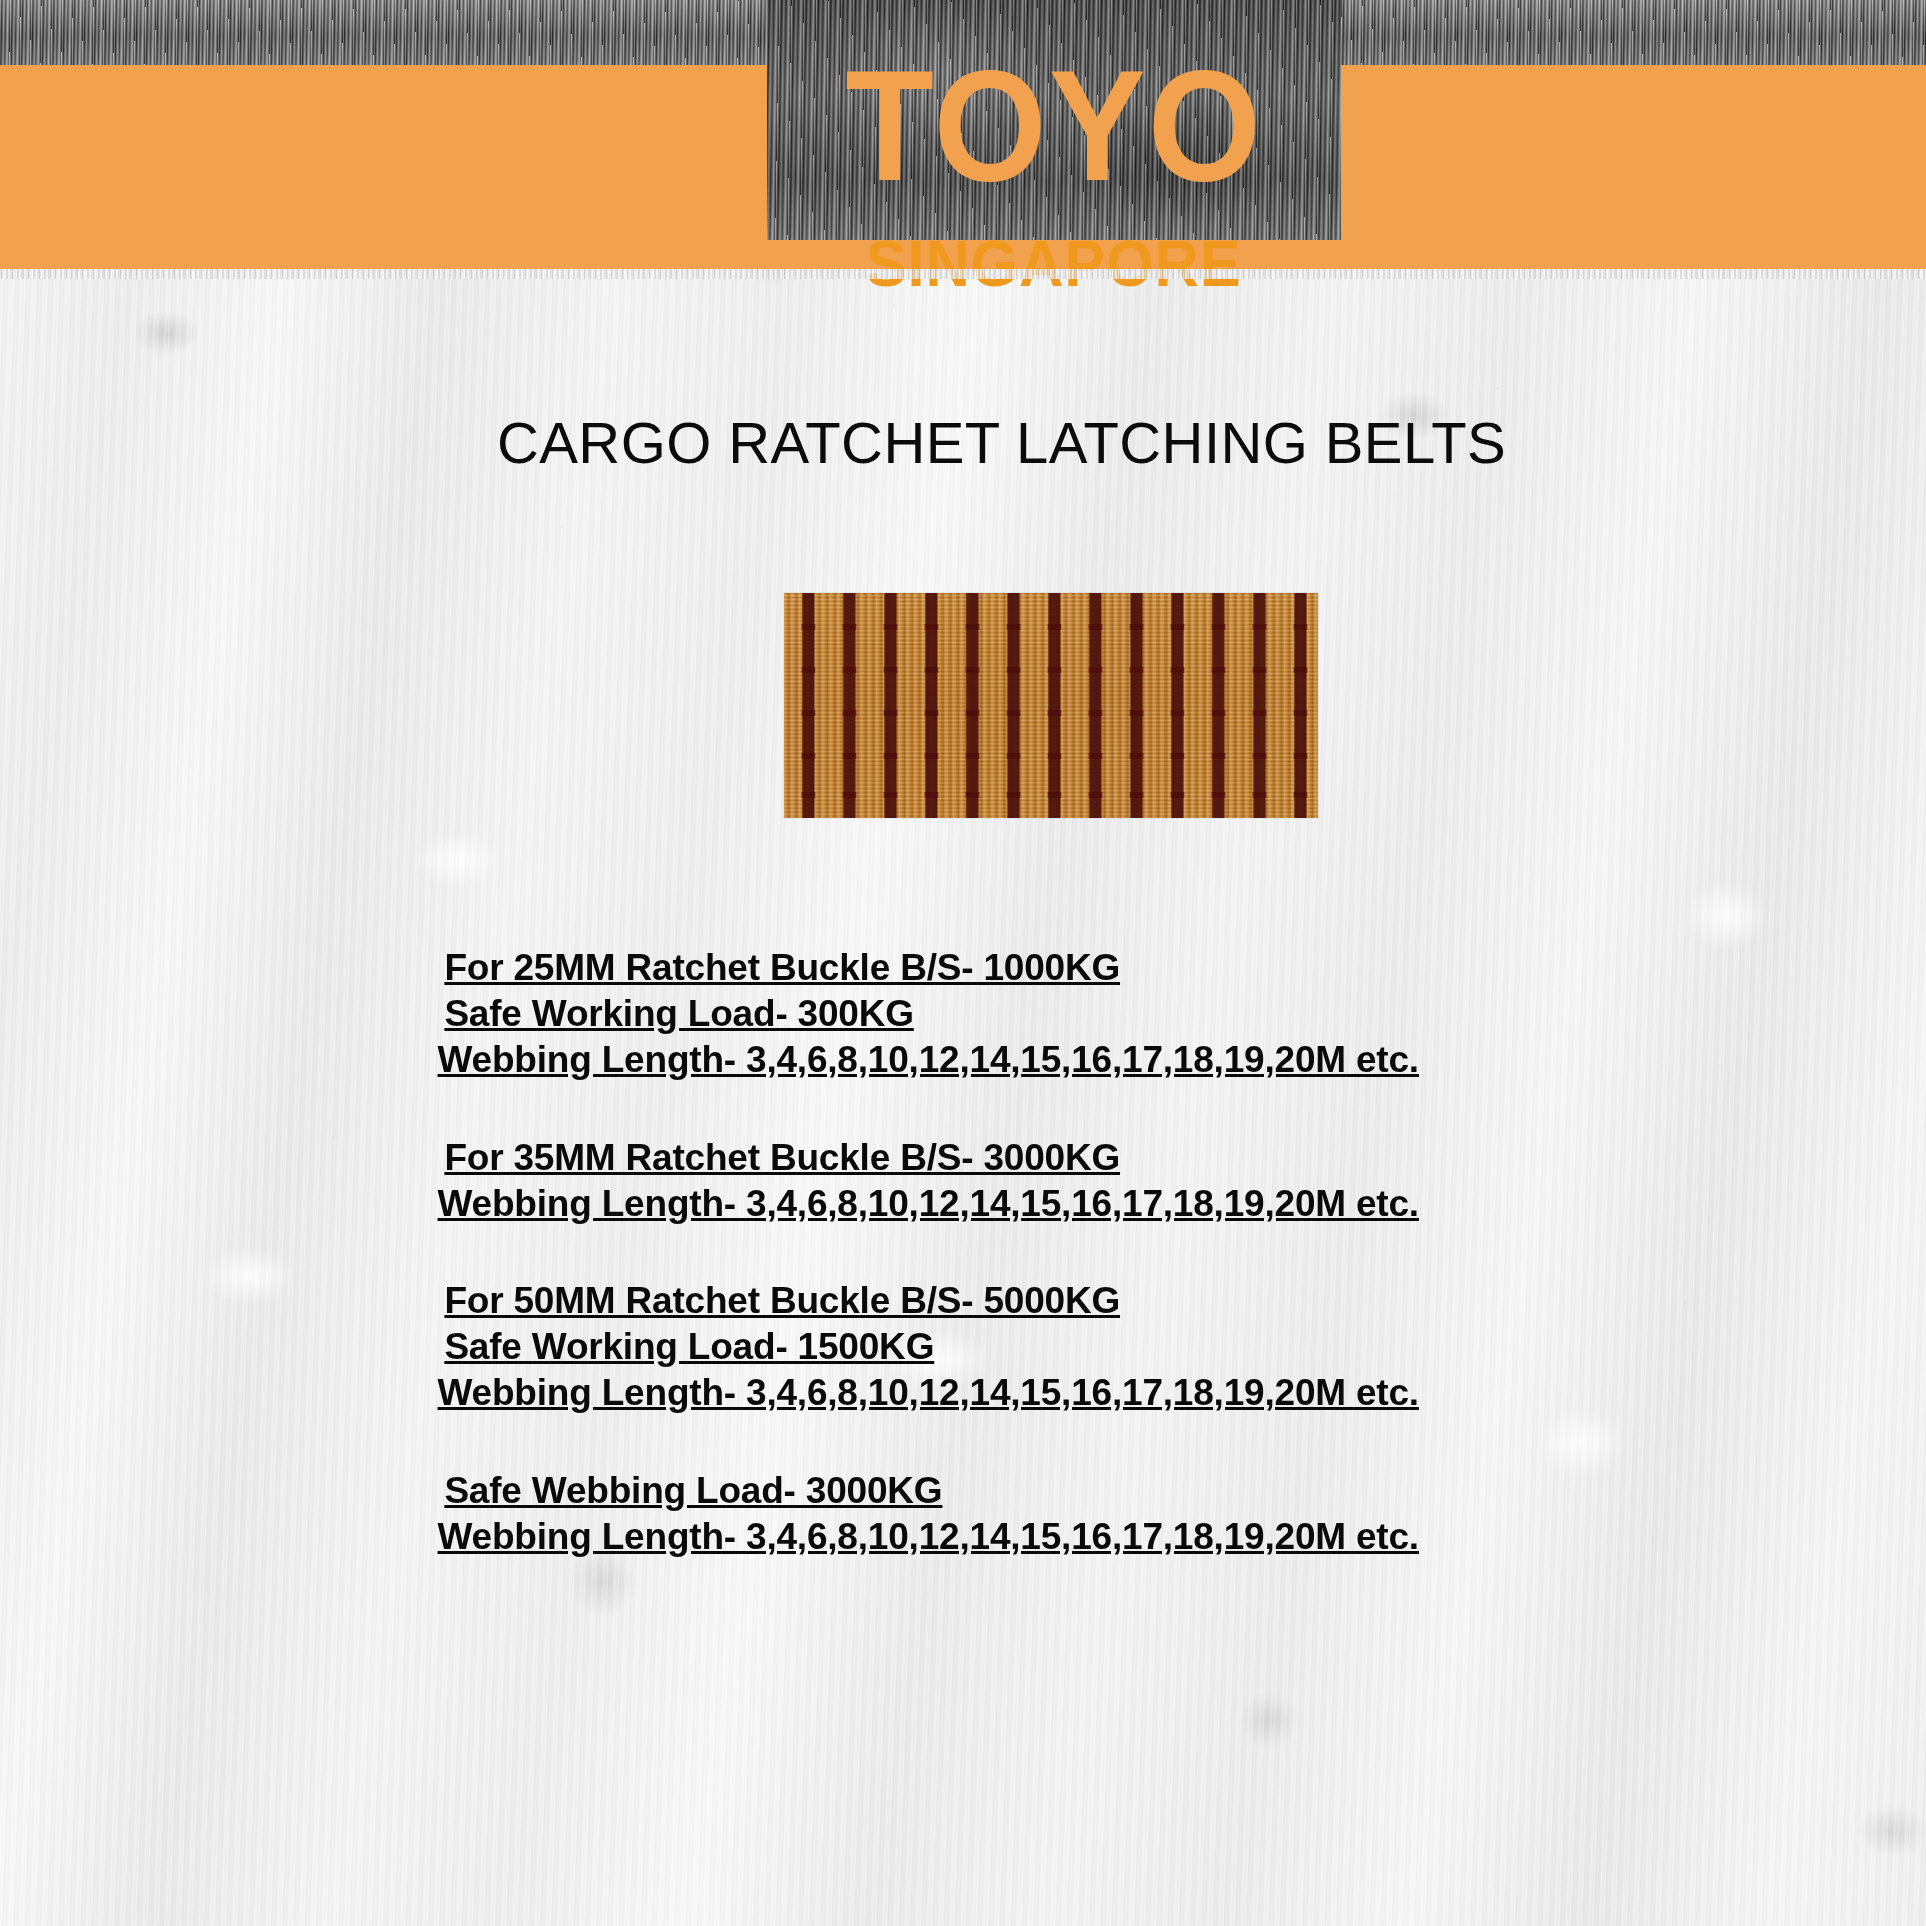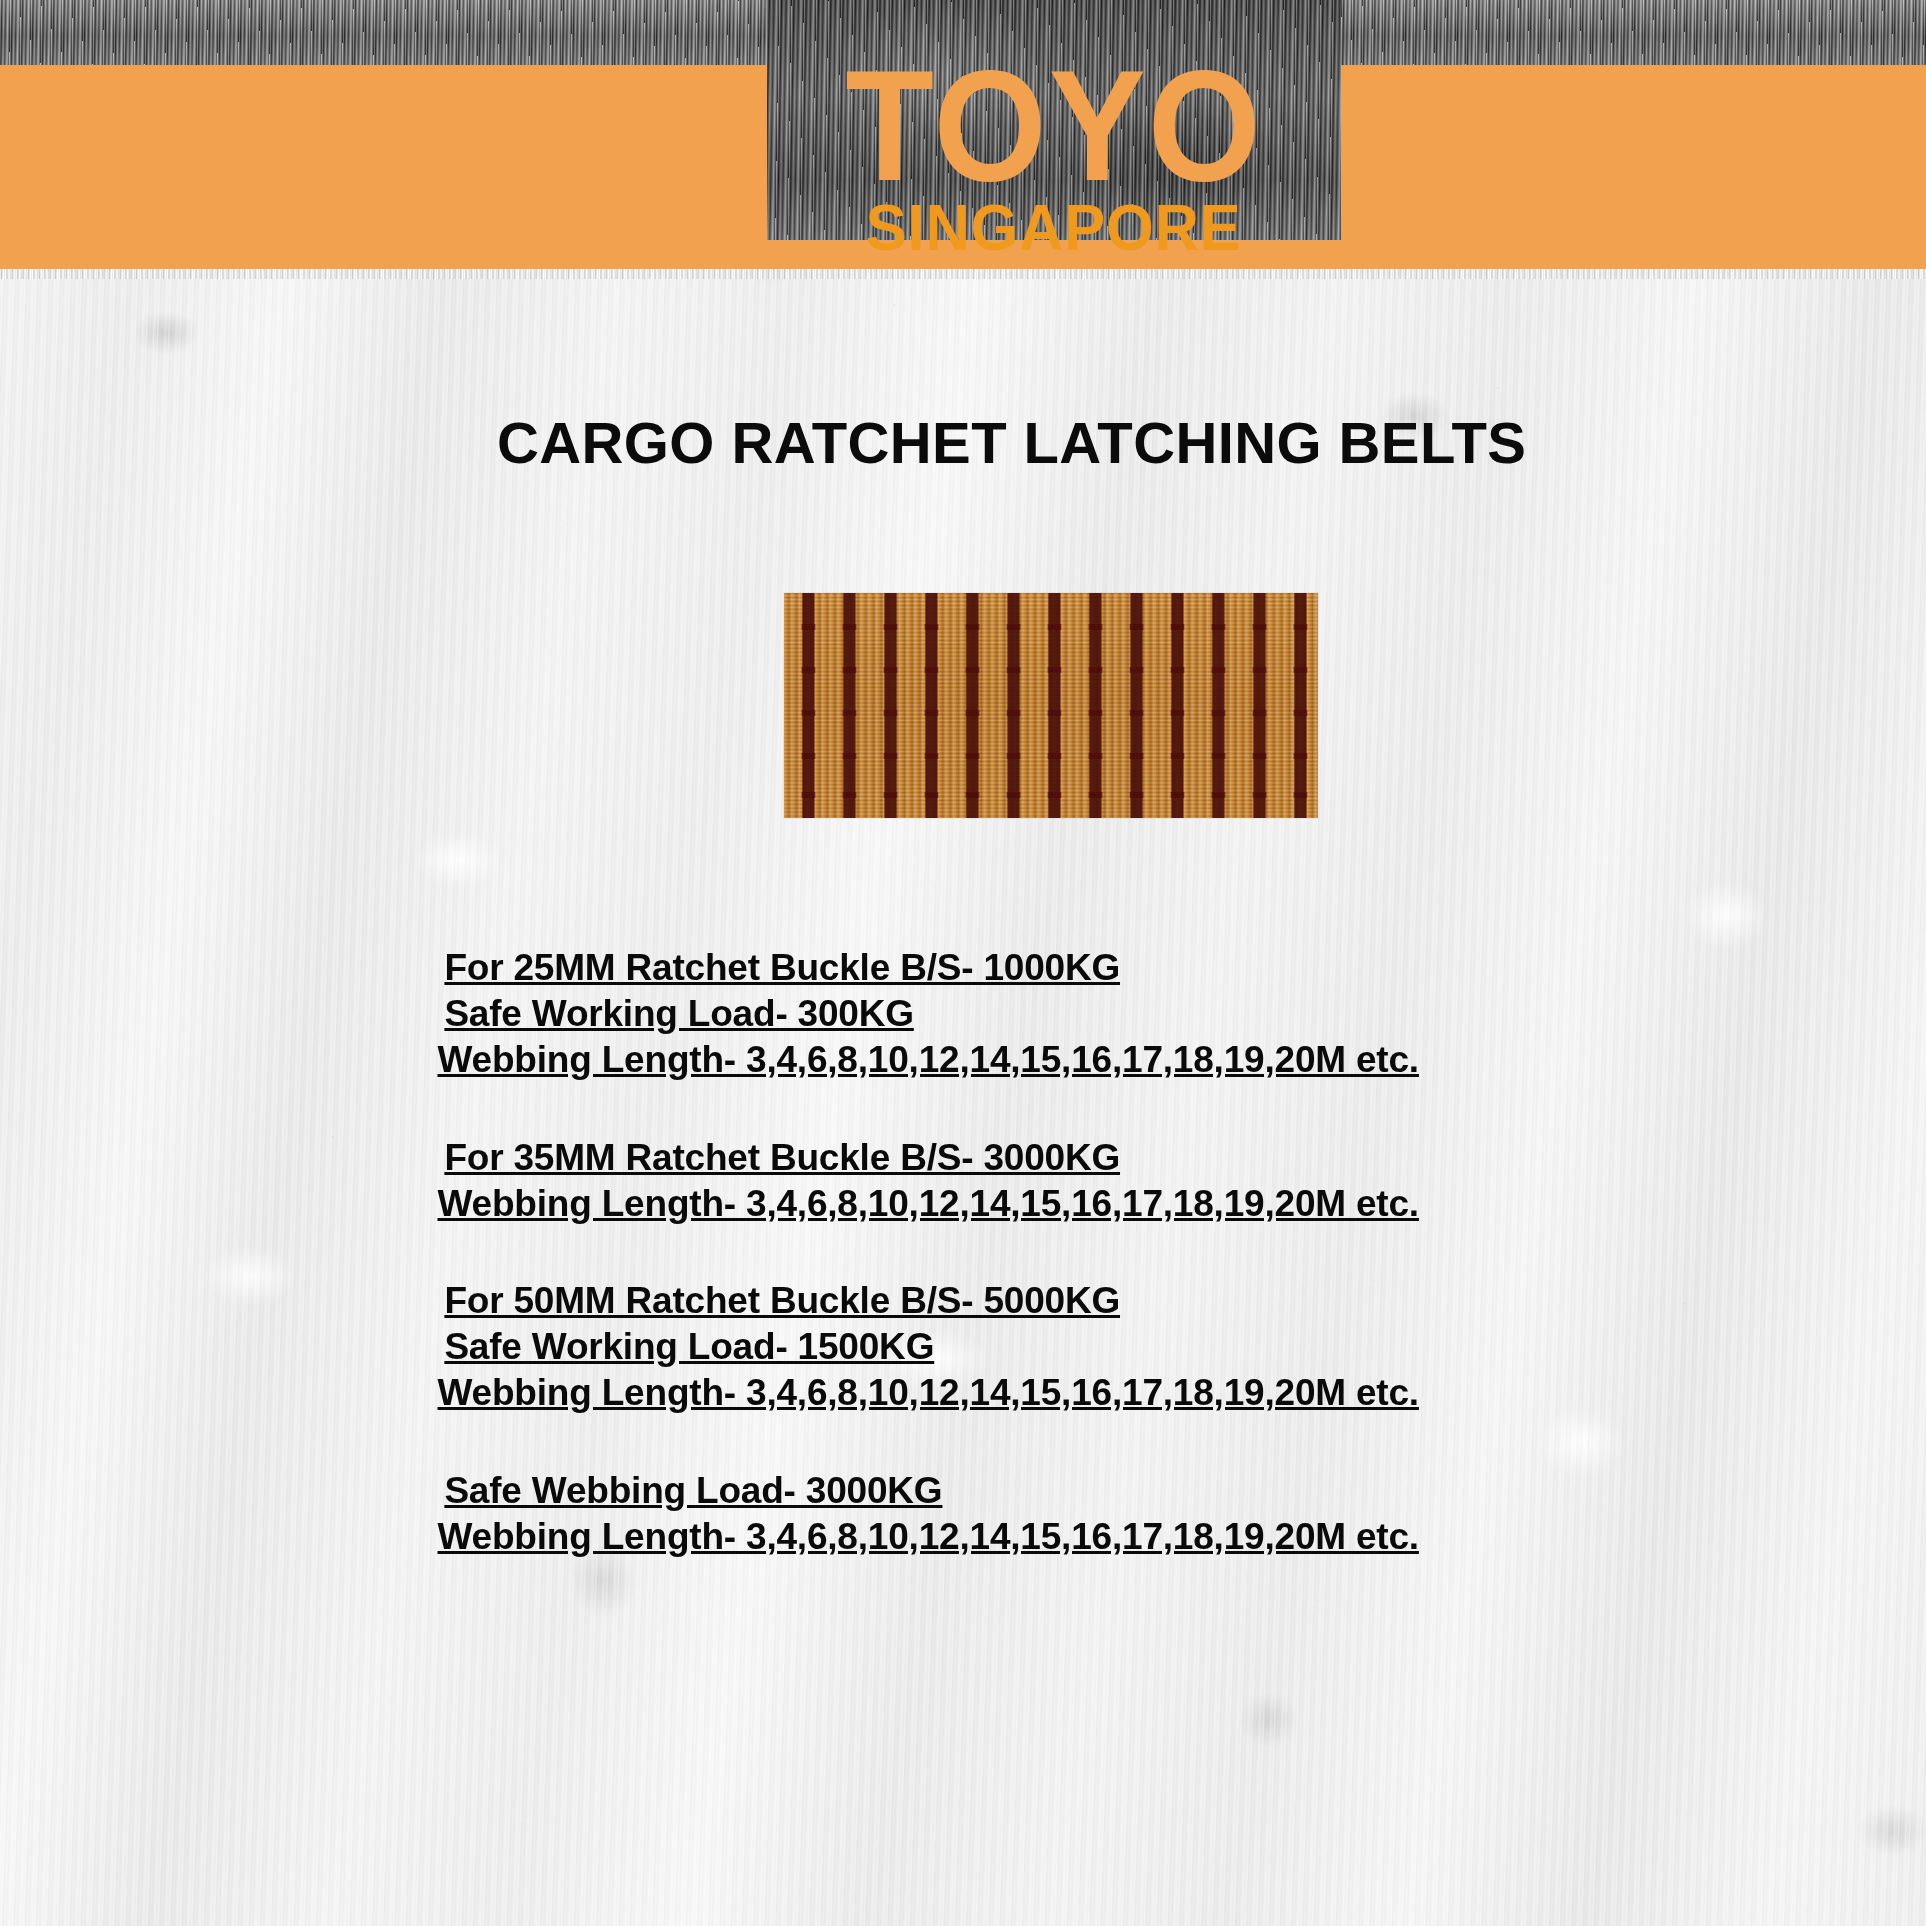--- a/index.html
+++ b/index.html
@@ -145,20 +145,21 @@
         rgba(0,0,0,.55)       12.3px),
       radial-gradient(ellipse 162px 100px at 30% 30%, rgba(255,255,255,.20), transparent 70%),
       radial-gradient(ellipse 146px 92px at 72% 68%, rgba(0,0,0,.35), transparent 70%),
       linear-gradient(180deg, #4a4a4a 0%, #6d6d6d 40%, #4f4f4f 75%, #7a7a7a 100%);
     display: flex;
     flex-direction: column;
     align-items: center;
     justify-content: flex-start;
     padding-top: 58px;
     box-sizing: border-box;
+    gap: 36px;
   }
   .logo-toyo {
     font-family: "Liberation Sans Narrow", "Liberation Sans", sans-serif;
     font-size: 158px;
     line-height: .86;
     font-weight: 700;
     color: #f2a24f;
     letter-spacing: 2.3px;
     transform: scaleX(.92);
     transform-origin: center;
@@ -189,21 +190,21 @@
         rgba(255,255,255,.9)  3.5px,
         rgba(205,205,205,.6)  5.4px);
   }
 
   
   .page-title {
     position: absolute;
     left: 497px;
     top: 409px;
     font-size: 58px;
-    font-weight: 700;
+    font-weight: 400;
     color: #0b0b0b;
     letter-spacing: 0.4px;
     white-space: nowrap;
   }
 
   
   .webbing-swatch {
     position: absolute;
     left: 784px;
     top: 593px;

